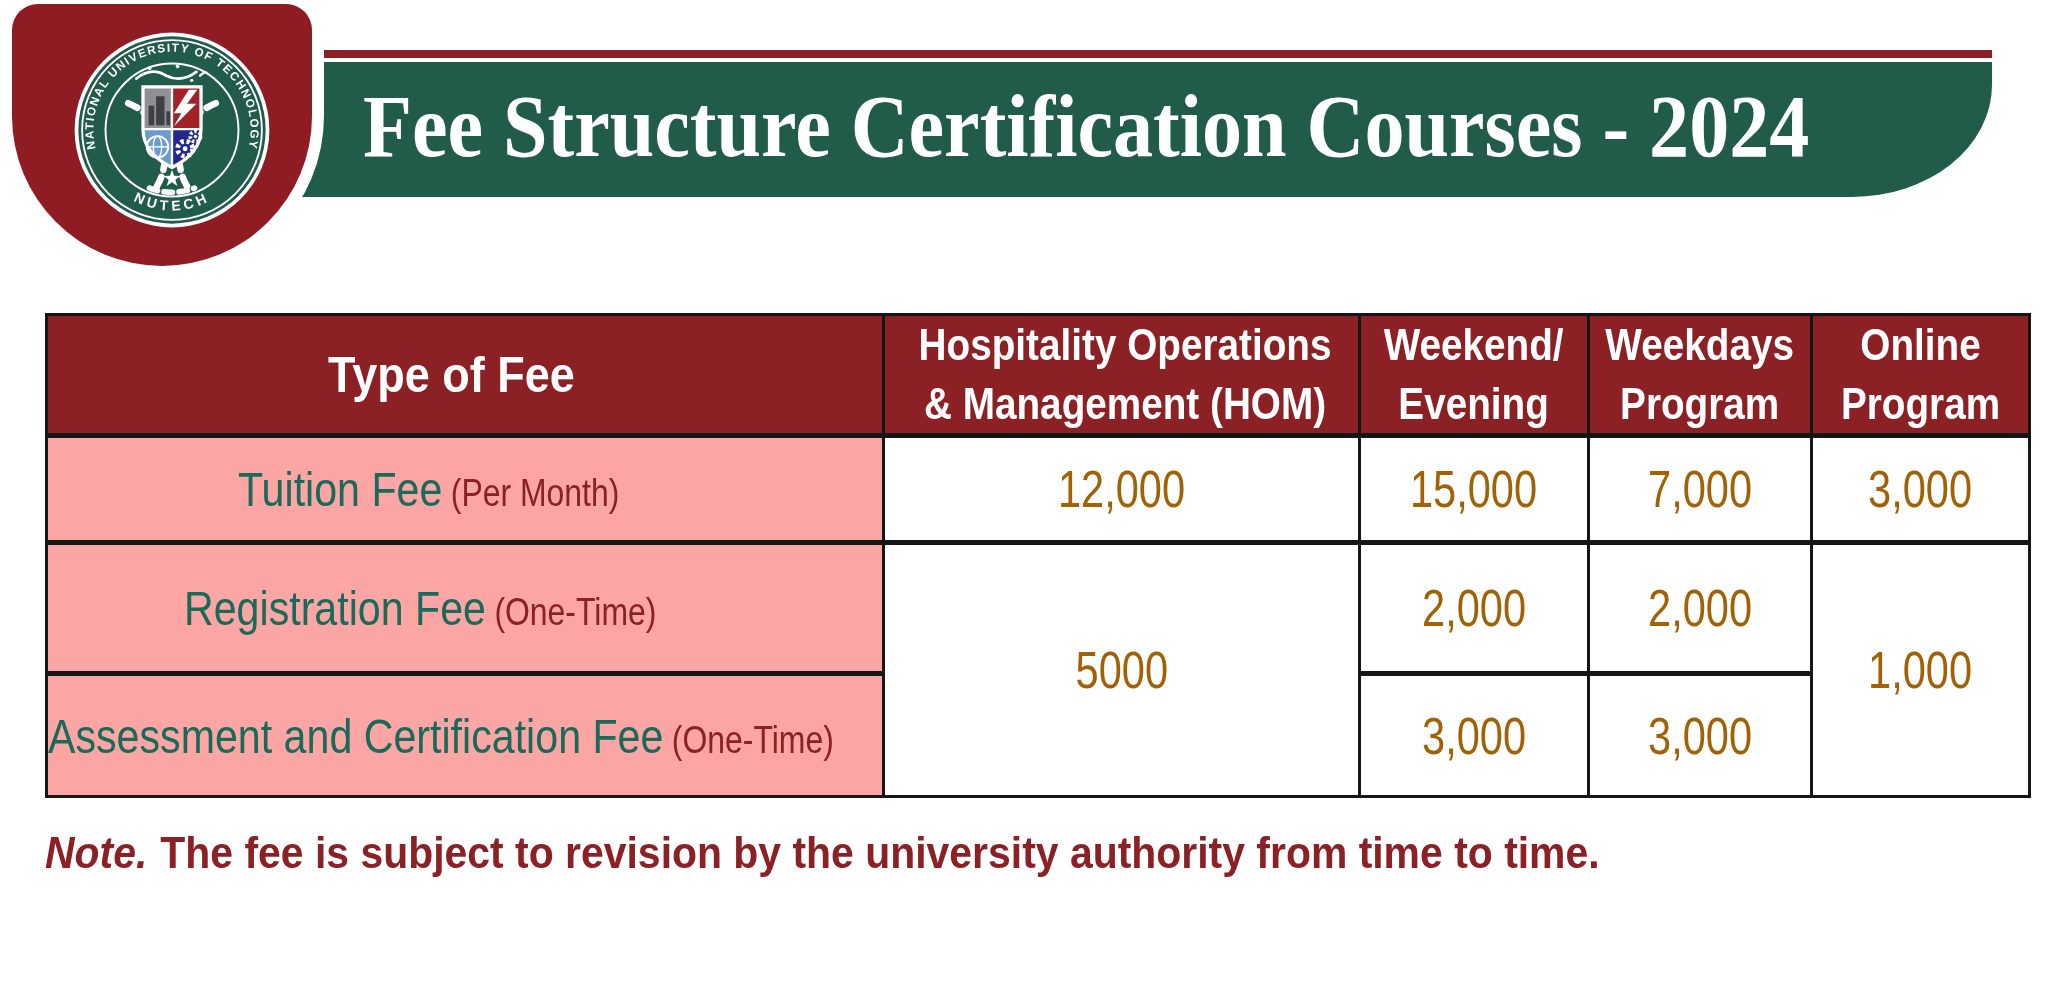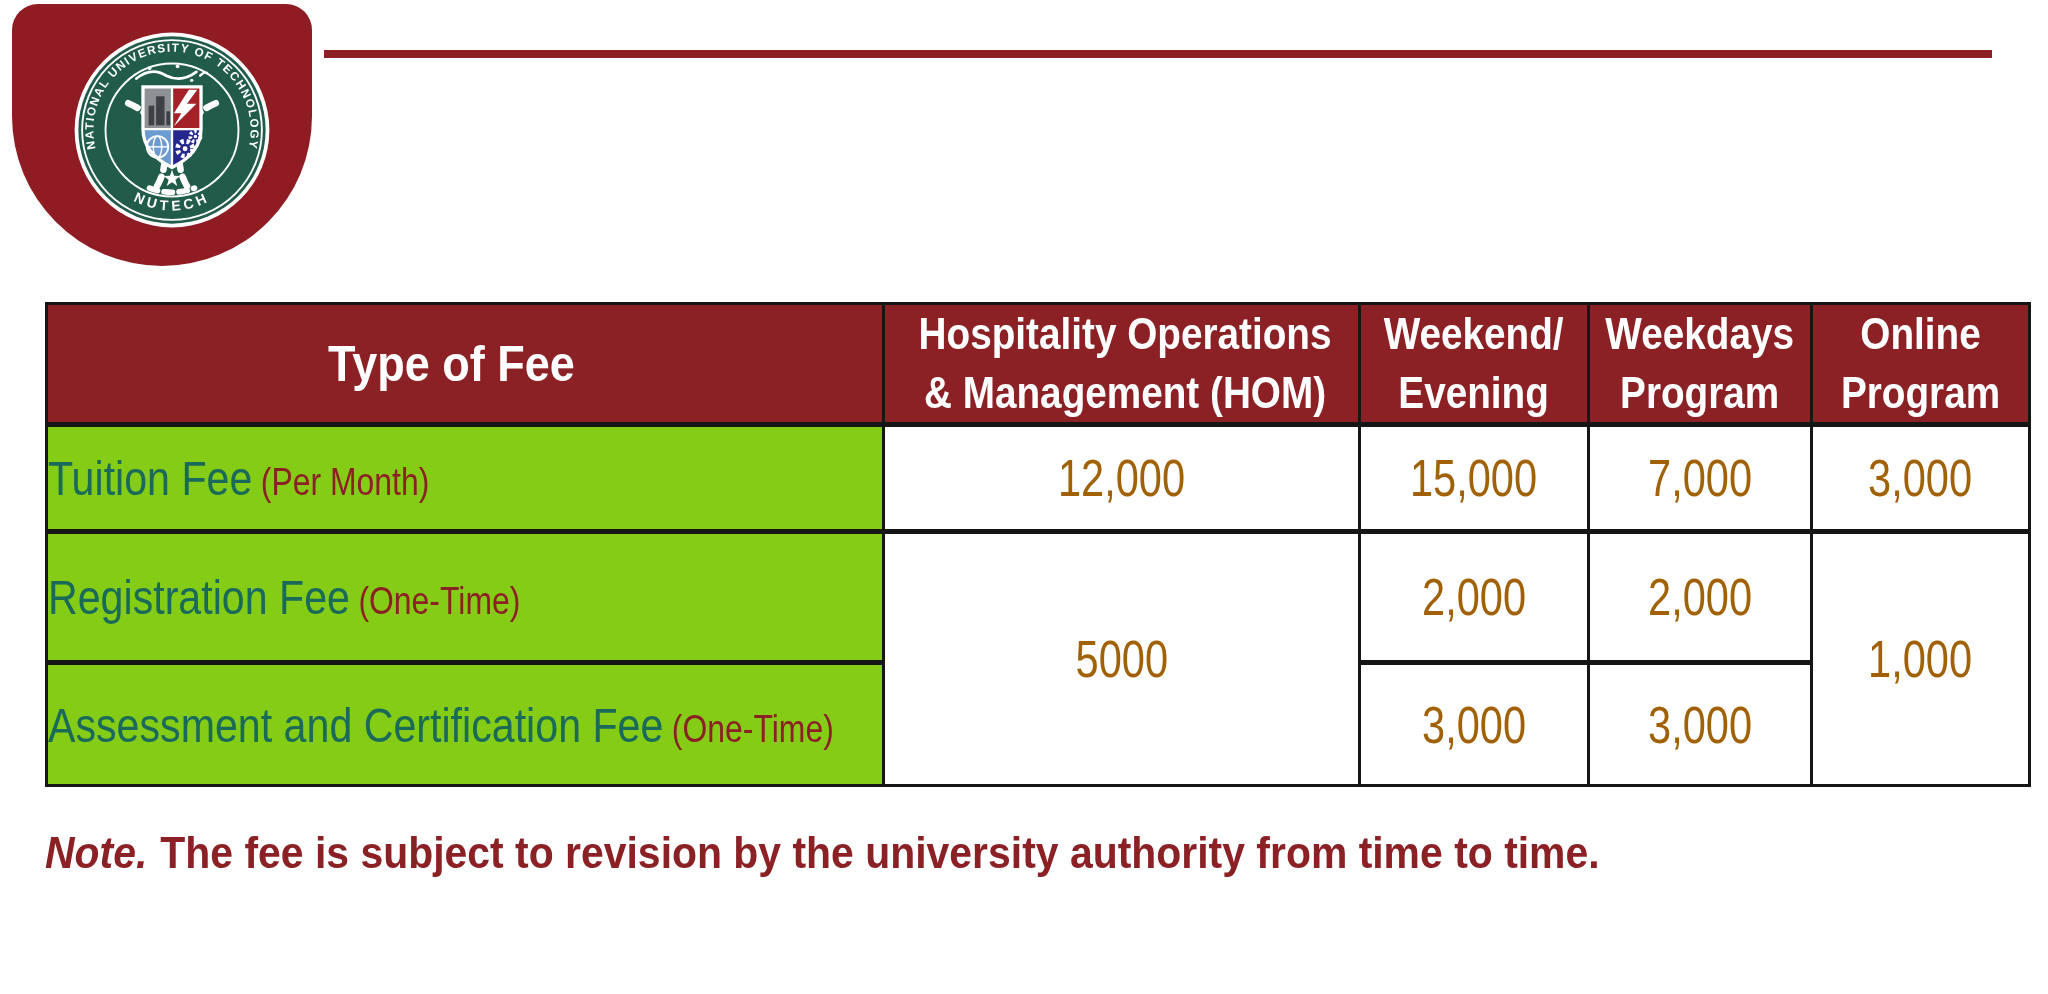--- a/index.html
+++ b/index.html
@@ -29,21 +29,21 @@
   
   .badge{
     position:absolute; left:12px; top:4px; width:300px; height:262px;
     background:#8E1C22; border-radius:26px 26px 150px 150px;
     box-shadow:0 0 0 12px #ffffff; z-index:3;
   }
   .badge svg{position:absolute; left:57px; top:23px;}
 
   
   table.fee{
-    position:absolute; left:45px; top:302px; width:1986px;
+    position:absolute; left:45px; top:313px; width:1986px;
     border-collapse:collapse; table-layout:fixed; z-index:2;
     background:#ffffff;
   }
   table.fee th, table.fee td{
     border:3px solid #161616; padding:0; overflow:hidden;
   }
   table.fee thead th{
     background:#8B2025; color:#ffffff; font-weight:bold;
     border-bottom-width:5px; vertical-align:middle; text-align:center;
   }
@@ -55,22 +55,22 @@
     font-size:45px; line-height:1.3; white-space:nowrap;
   }
   .hdr2 span{display:block;}
   .hdr1{
     display:inline-block; transform:scaleX(0.9); transform-origin:left center;
     white-space:nowrap;
   }
   tr.r1 td{border-bottom-width:5px;}
   tr.r2 td.split{border-bottom-width:5px;}
   td.lbl{
-    text-align:left; vertical-align:middle; padding:0 0 14px 10px;
-    background:#84cc16;
+    text-align:center; vertical-align:middle; padding:0 0 14px 10px;
+    background:#fca5a5;
     margin-left:42px;
   }
   td.lbl .cond{
     display:inline-block; transform:scaleX(0.84); transform-origin:left center;
     white-space:nowrap;
   }
   .fee-name{color:#1A6A59; font-size:49px;}
   .fee-qual{color:#8B2025; font-size:38px; margin-left:10px;}
   td.num{
     text-align:center; vertical-align:middle; color:#a16207;
@@ -89,20 +89,23 @@
   }
   .note .note-prefix{font-style:italic;}
   .note .note-text{margin-left:14px;}
 </style>
 </head>
 <body>
 
 <div class="page">
 
   <div class="banner-strip"></div>
+  <div class="banner">
+    <span class="title">Fee Structure Certification Courses - 2024</span>
+  </div>
 
   <div class="badge">
     <svg width="206" height="206" viewBox="0 0 220 220">
       <circle cx="110" cy="110" r="104" fill="#ffffff"></circle>
       <circle cx="110" cy="110" r="100" fill="#215C4B"></circle>
       <circle cx="110" cy="110" r="96" fill="none" stroke="#ffffff" stroke-width="2"></circle>
       <circle cx="110" cy="110" r="71" fill="none" stroke="#ffffff" stroke-width="2"></circle>
       <defs>
         <path id="arcTop" d="M34,146 A84,84 0 1 1 186,146"></path>
         <path id="arcBottom" d="M55,176 A86,86 0 0 0 165,176"></path>

